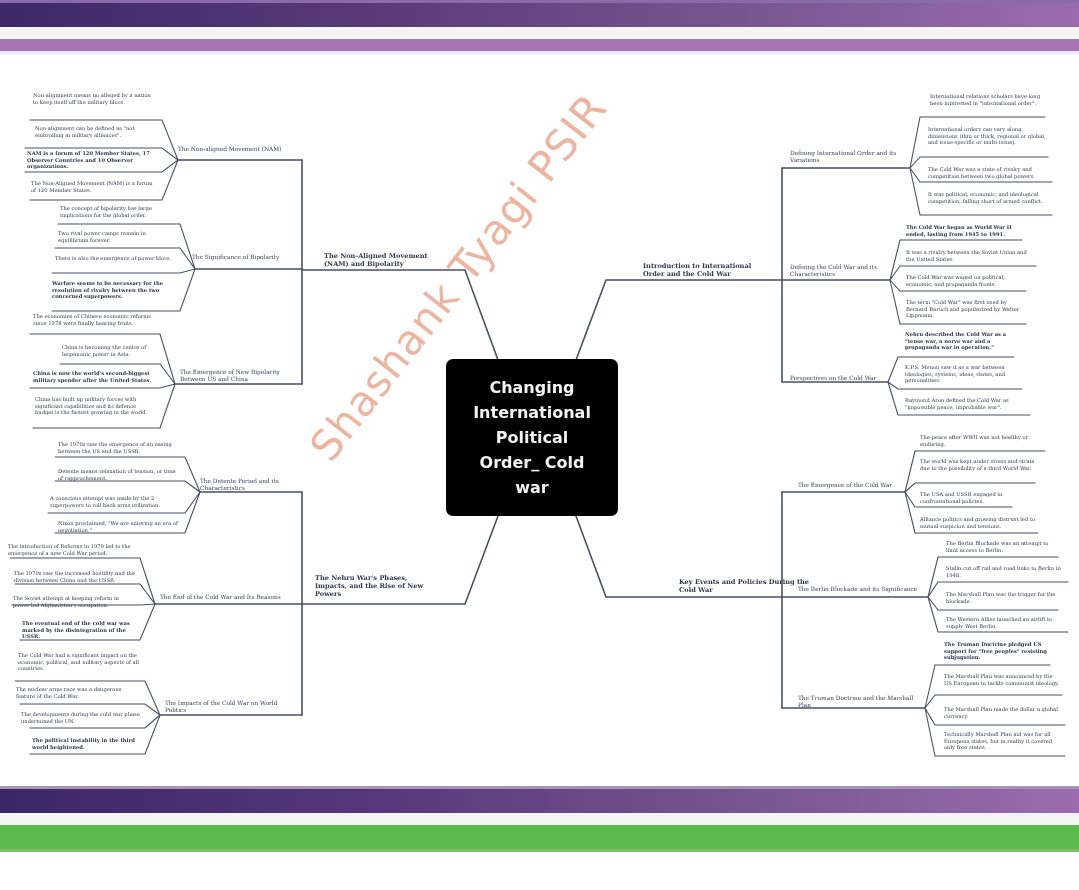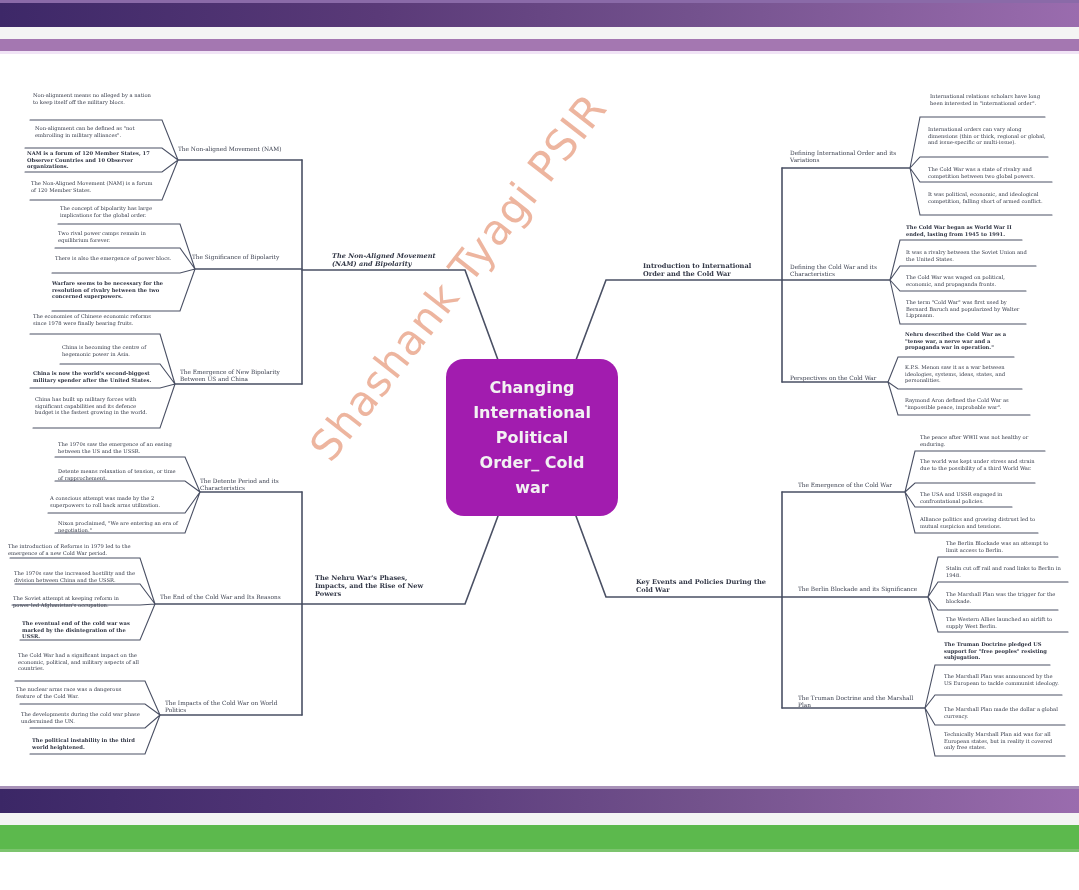--- a/index.html
+++ b/index.html
@@ -12,22 +12,22 @@
   .band-top2 { position: absolute; left:0; top: 39px; width:1079px; height: 12px; background:#a477b1; }
   .band-top2b { position: absolute; left:0; top: 51px; width:1079px; height: 3px; background:#f1e4f6; }
   .band-bot { position: absolute; left:0; top: 789px; width:1079px; height: 24px;
     background: linear-gradient(90deg, #3b2766 0%, #56387a 35%, #73528c 65%, #9a6cae 100%); }
   .band-bot::before { content:""; position:absolute; left:0; top:-3px; right:0; height:3px; background:#a892b8; }
   .gap-bot { position:absolute; left:0; top:813px; width:1079px; height:12px; background:#f4f4f4; }
   .band-green { position:absolute; left:0; top:825px; width:1079px; height:24px; background:#5cb94d; }
   .band-green::after { content:""; position:absolute; left:0; bottom:-3px; right:0; height:3px; background:#7cc46e; }
 
   svg.lines { position:absolute; left:0; top:0; width:1079px; height:890px; }
-  .central { position:absolute; left:446px; top:359px; width:172px; height:157px; background:#a21caf;
-    border-radius:18px; display:flex; align-items:center; justify-content:center; text-align:center;
+  .central { position:absolute; left:446px; top:359px; width:172px; height:157px; background:#000000;
+    border-radius:7px; display:flex; align-items:center; justify-content:center; text-align:center;
     color:#f2f2f2; font-family:"DejaVu Sans", sans-serif; font-size:16px; font-weight:bold; line-height:25px; padding:0 20px; }
   .lbl { position:absolute; font-size:5.6px; line-height:7px; color:#3a3f4e; }
   .main-lbl { font-size:6.6px; line-height:8px; font-weight:bold; color:#343948; }
   .sub-lbl { font-size:5.8px; line-height:7px; color:#3a3f4e; }
   .leaf { font-size:5.2px; line-height:6.6px; color:#303544; }
   .watermark { position:absolute; left:300px; top:440px; font-family:"DejaVu Sans", sans-serif; font-size:42px;
     color:rgba(222,120,80,0.55); transform:rotate(-52deg); transform-origin:left top; white-space:nowrap; pointer-events:none; letter-spacing:1px; }
 </style>
 </head>
 <body>
@@ -76,24 +76,24 @@
     <path d="M782 708 L925 708" stroke-width="1.3"></path>
     <path d="M905 492 L915 451 L1045 451 M905 492 L915 483 L1035 483 M905 492 L915 507 L1012 507 M905 492 L915 533 L1038 533" stroke-width="1.1"></path>
     <path d="M928 597 L938 557 L1058 557 M928 597 L938 582 L1068 582 M928 597 L938 610 L1058 610 M928 597 L938 632 L1068 632" stroke-width="1.1"></path>
     <path d="M925 708 L935 665 L1050 665 M925 708 L935 695 L1062 695 M925 708 L935 725 L1065 725 M925 708 L935 756 L1065 756" stroke-width="1.1"></path>
   </svg>
 
   <div class="central">
     <span>Changing International Political Order_ Cold war</span>
   </div>
 
-  <div class="lbl main-lbl" style="left:332px; top:252px; width:130px;font-style:italic;">The Non-Aligned Movement (NAM) and Bipolarity</div>
+  <div class="lbl main-lbl" style="left:324px; top:252px; width:130px;">The Non-Aligned Movement (NAM) and Bipolarity</div>
   <div class="lbl main-lbl" style="left:643px; top:262px; width:130px;">Introduction to International Order and the Cold War</div>
   <div class="lbl main-lbl" style="left:315px; top:574px; width:120px;">The Nehru War's Phases, Impacts, and the Rise of New Powers</div>
-  <div class="lbl main-lbl" style="left:636px; top:578px; width:130px;">Key Events and Policies During the Cold War</div>
+  <div class="lbl main-lbl" style="left:679px; top:578px; width:130px;">Key Events and Policies During the Cold War</div>
 
   <div class="lbl sub-lbl" style="left:178px; top:146px; width:115px;">The Non-aligned Movement (NAM)</div>
   <div class="lbl sub-lbl" style="left:192px; top:254px; width:105px;">The Significance of Bipolarity</div>
   <div class="lbl sub-lbl" style="left:180px; top:369px; width:110px;">The Emergence of New Bipolarity Between US and China</div>
 
   <div class="lbl leaf" style="left:33px; top:92px; width:120px;">Non-alignment means no alleged by a nation to keep itself off the military blocs.</div>
   <div class="lbl leaf" style="left:35px; top:125px; width:122px;">Non-alignment can be defined as "not embroiling in military alliances".</div>
   <div class="lbl leaf" style="left:27px; top:150px; width:130px; font-weight:bold;">NAM is a forum of 120 Member States, 17 Observer Countries and 10 Observer organizations.</div>
   <div class="lbl leaf" style="left:31px; top:180px; width:125px;">The Non-Aligned Movement (NAM) is a forum of 120 Member States.</div>
 

